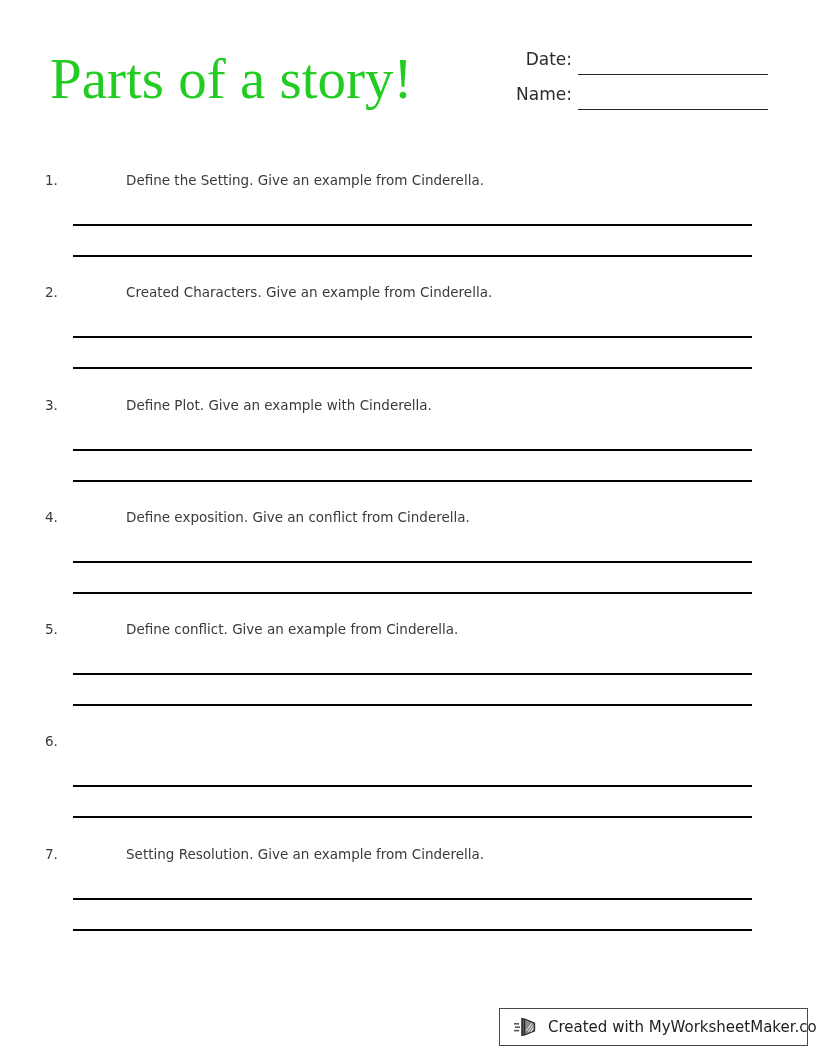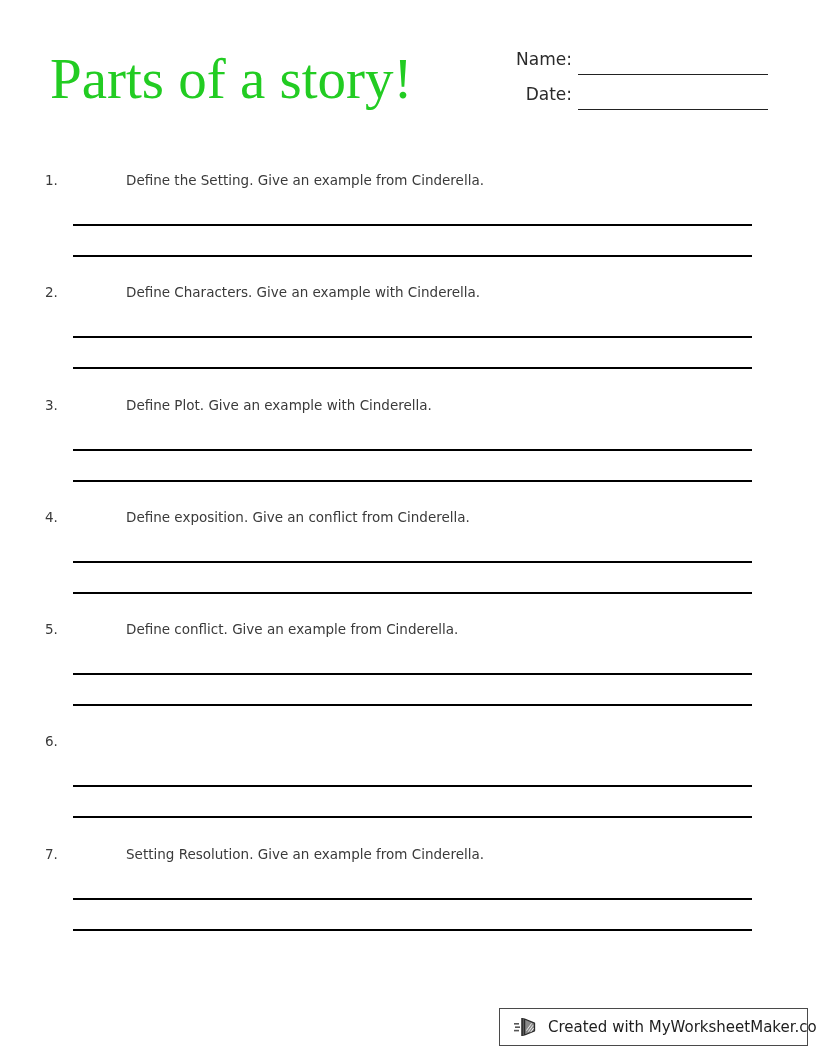--- a/index.html
+++ b/index.html
@@ -161,44 +161,44 @@
 
 <div class="page">
 
   <div class="header">
 
     <div class="worksheet-title">Parts of a story!</div>
 
     <div class="namedate">
 
       <div class="nd-row">
+        <span class="nd-label">Date:</span>
+        <span class="nd-line"></span>
+      </div>
+
+      <div class="nd-row">
         <span class="nd-label">Name:</span>
         <span class="nd-line"></span>
       </div>
 
-      <div class="nd-row">
-        <span class="nd-label">Date:</span>
-        <span class="nd-line"></span>
-      </div>
-
     </div>
   </div>
 
   <div class="questions">
 
     <div class="question-block">
       <span class="q-number">1.</span>
       <span class="q-text">Define the Setting. Give an example from Cinderella.</span>
       <span class="answer-line l1"></span>
       <span class="answer-line l2"></span>
     </div>
 
     <div class="question-block">
       <span class="q-number">2.</span>
-      <span class="q-text">Define Characters. Give an example with Cinderella.</span>
+      <span class="q-text">Created Characters. Give an example from Cinderella.</span>
       <span class="answer-line l1"></span>
       <span class="answer-line l2"></span>
     </div>
 
     <div class="question-block">
       <span class="q-number">3.</span>
       <span class="q-text">Define Plot. Give an example with Cinderella.</span>
       <span class="answer-line l1"></span>
       <span class="answer-line l2"></span>
     </div>

